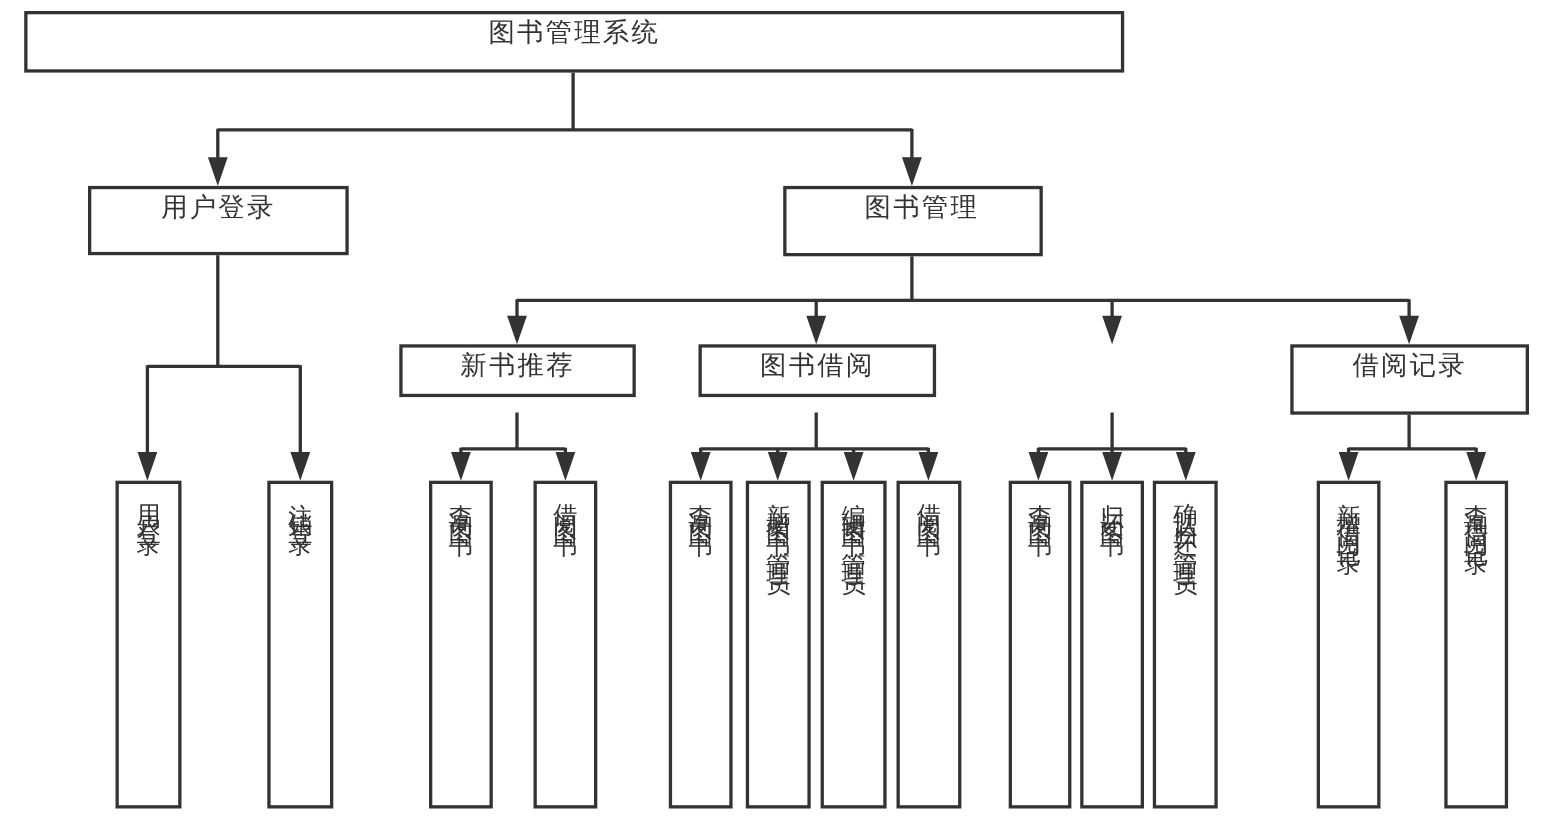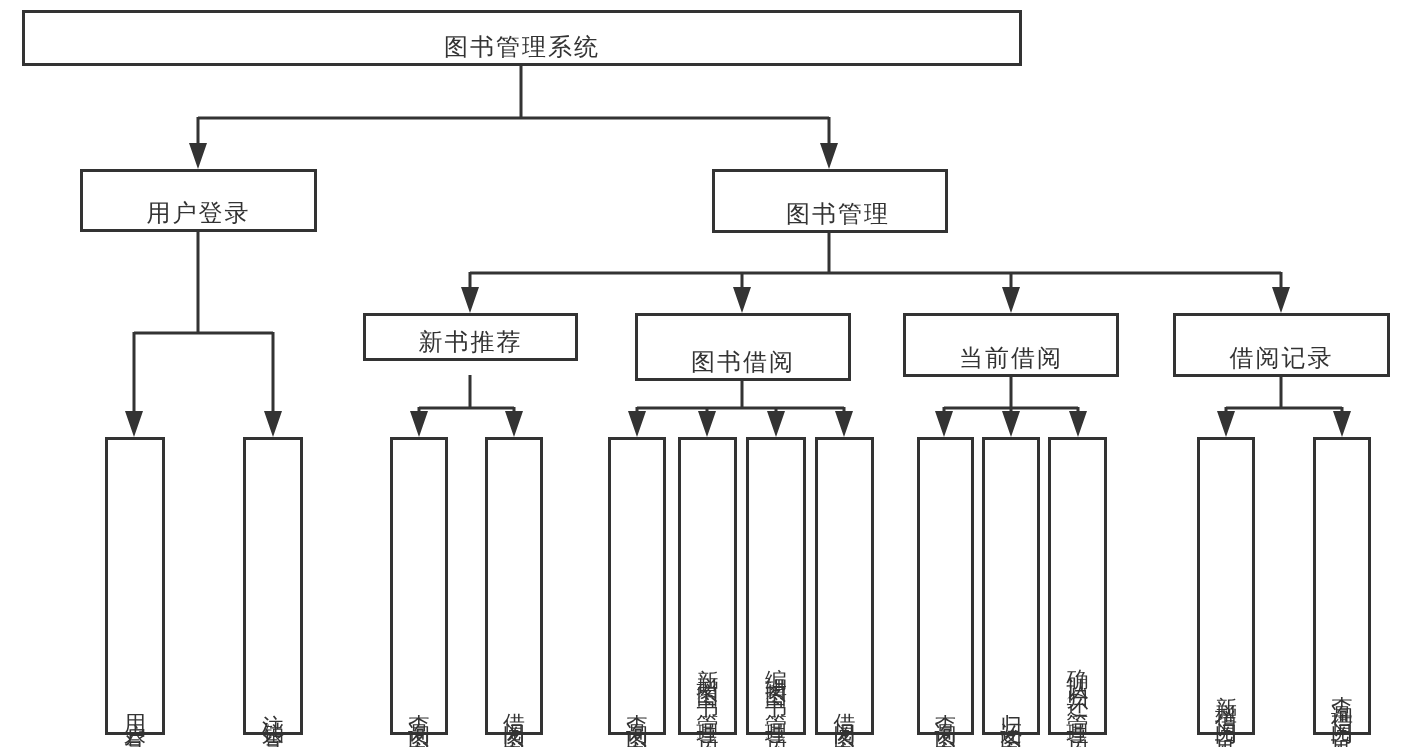--- a/index.html
+++ b/index.html
@@ -20,21 +20,21 @@
     overflow:hidden;
   }
   .connectors{position:absolute;left:0;top:0;z-index:1;}
   .connectors .lines path{stroke:var(--line);fill:none;stroke-width:3;}
   .connectors .heads path{fill:var(--line);stroke:none;}
   .node{
     position:absolute;
     background:var(--box_bg);
     border:3px solid var(--box_border);
     box-sizing:border-box;
-    display:flex;align-items:flex-end;justify-content:center;
+    display:flex;align-items:flex-start;justify-content:center;
     z-index:2;
   }
   .node .lbl{
     font-size:24px;
     letter-spacing:2px;
     white-space:nowrap;
     color:var(--text);
   }
   .leaf{border-width:3px;}
   .leaf .lbl{
@@ -88,25 +88,22 @@
   <div class="node" style="left:80px;top:169px;width:237px;height:63px;">
     <span class="lbl">用户登录</span>
   </div>
   <div class="node" style="left:712px;top:169px;width:236px;height:64px;padding-left:16px;">
     <span class="lbl">图书管理</span>
   </div>
 
   <div class="node" style="left:363px;top:313px;width:215px;height:48px;">
     <span class="lbl">新书推荐</span>
   </div>
-  <div class="node" style="left:635px;top:313px;width:216px;height:68px;">
+  <div class="node" style="left:635px;top:313px;width:216px;height:48px;">
     <span class="lbl">图书借阅</span>
-  </div>
-  <div class="node" style="left:903px;top:313px;width:216px;height:64px;">
-    <span class="lbl">当前借阅</span>
   </div>
   <div class="node" style="left:1173px;top:313px;width:217px;height:64px;">
     <span class="lbl">借阅记录</span>
   </div>
 
   <div class="node leaf" style="left:105px;top:437px;width:60px;height:298px;">
     <span class="lbl">用户登录</span>
   </div>
   <div class="node leaf" style="left:243px;top:437px;width:60px;height:298px;">
     <span class="lbl">注销登录</span>

